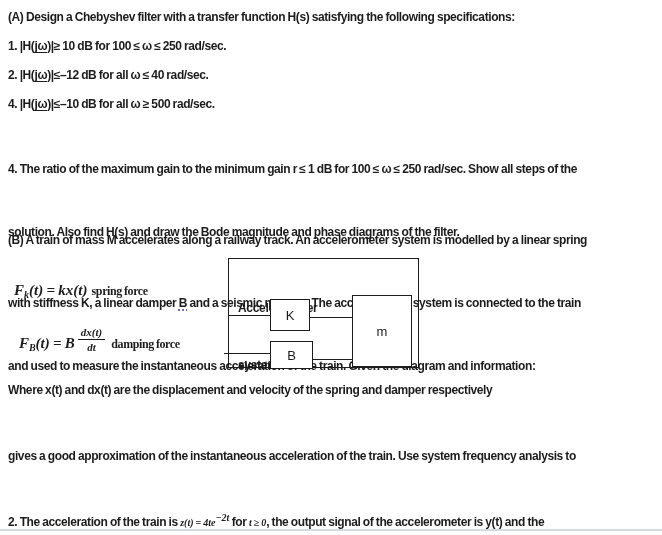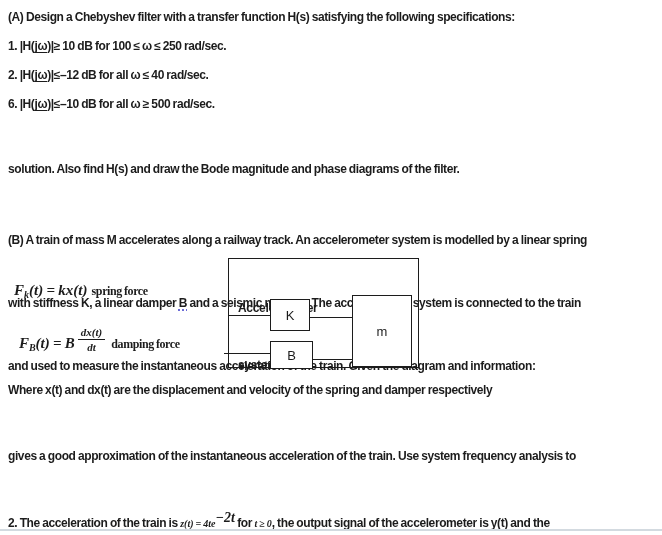--- a/index.html
+++ b/index.html
@@ -37,21 +37,21 @@
     font-style: italic;
     font-weight: 700;
     font-size: 9px;
     vertical-align: -2px;
     letter-spacing: 0;
   }
   .seg-sp {
     font-family: "Liberation Serif", serif;
     font-style: italic;
     font-weight: 700;
-    font-size: 14px;
+    font-size: 10px;
     vertical-align: 5px;
     letter-spacing: 0;
   }
   .seg-w {
     text-decoration-line: underline;
     text-decoration-style: wavy;
     text-decoration-color: #e60000;
     text-decoration-thickness: 1px;
     text-underline-offset: 2px;
     text-decoration: underline;
@@ -143,22 +143,23 @@
     height: 2px;
     background: #d3dae0;
   }
 </style>
 </head>
 <body>
 
 <div class="line" style="top:7px"><span class="seg-p">(A) Design a Chebyshev filter with a transfer function H(s) satisfying the following specifications:</span></div>
 <div class="line" style="top:36px"><span class="seg-p">1. |H(</span><span class="seg-w">jω</span><span class="seg-p">)|≥ 10 dB for 100 ≤ ω ≤ 250 rad/sec.</span></div>
 <div class="line" style="top:65px"><span class="seg-p">2. |H(</span><span class="seg-w">jω</span><span class="seg-p">)|≤–12 dB for all ω ≤ 40 rad/sec.</span></div>
-<div class="line" style="top:94px"><span class="seg-p">6. |H(</span><span class="seg-w">jω</span><span class="seg-p">)|≤–10 dB for all ω ≥ 500 rad/sec.</span></div>
+<div class="line" style="top:94px"><span class="seg-p">4. |H(</span><span class="seg-w">jω</span><span class="seg-p">)|≤–10 dB for all ω ≥ 500 rad/sec.</span></div>
 <div class="line para" style="top:117px">
+  <div class="pline"><span class="seg-p">4. The ratio of the maximum gain to the minimum gain r ≤ 1 dB for 100 ≤ ω ≤ 250 rad/sec. Show all steps of the</span></div>
   <div class="pline"><span class="seg-p">solution. Also find H(s) and draw the Bode magnitude and phase diagrams of the filter.</span></div>
 </div>
 
 <div class="line para" style="top:188px">
   <div class="pline"><span class="seg-p">(B) A train of mass M accelerates along a railway track. An accelerometer system is modelled by a linear spring</span></div>
   <div class="pline"><span class="seg-p">with stiffness K, a linear damper </span><span class="seg-d">B</span><span class="seg-p"> and a seismic mass m. The accelerometer system is connected to the train</span></div>
   <div class="pline"><span class="seg-p">and used to measure the instantaneous acceleration of the train. Given the diagram and information:</span></div>
 </div>
 
 <div class="eqline" style="top:282px"><span class="seg-m">F</span><span class="seg-sb">k</span><span class="seg-m">(t) = kx(t)</span><span class="seg-p">  spring force</span></div>

